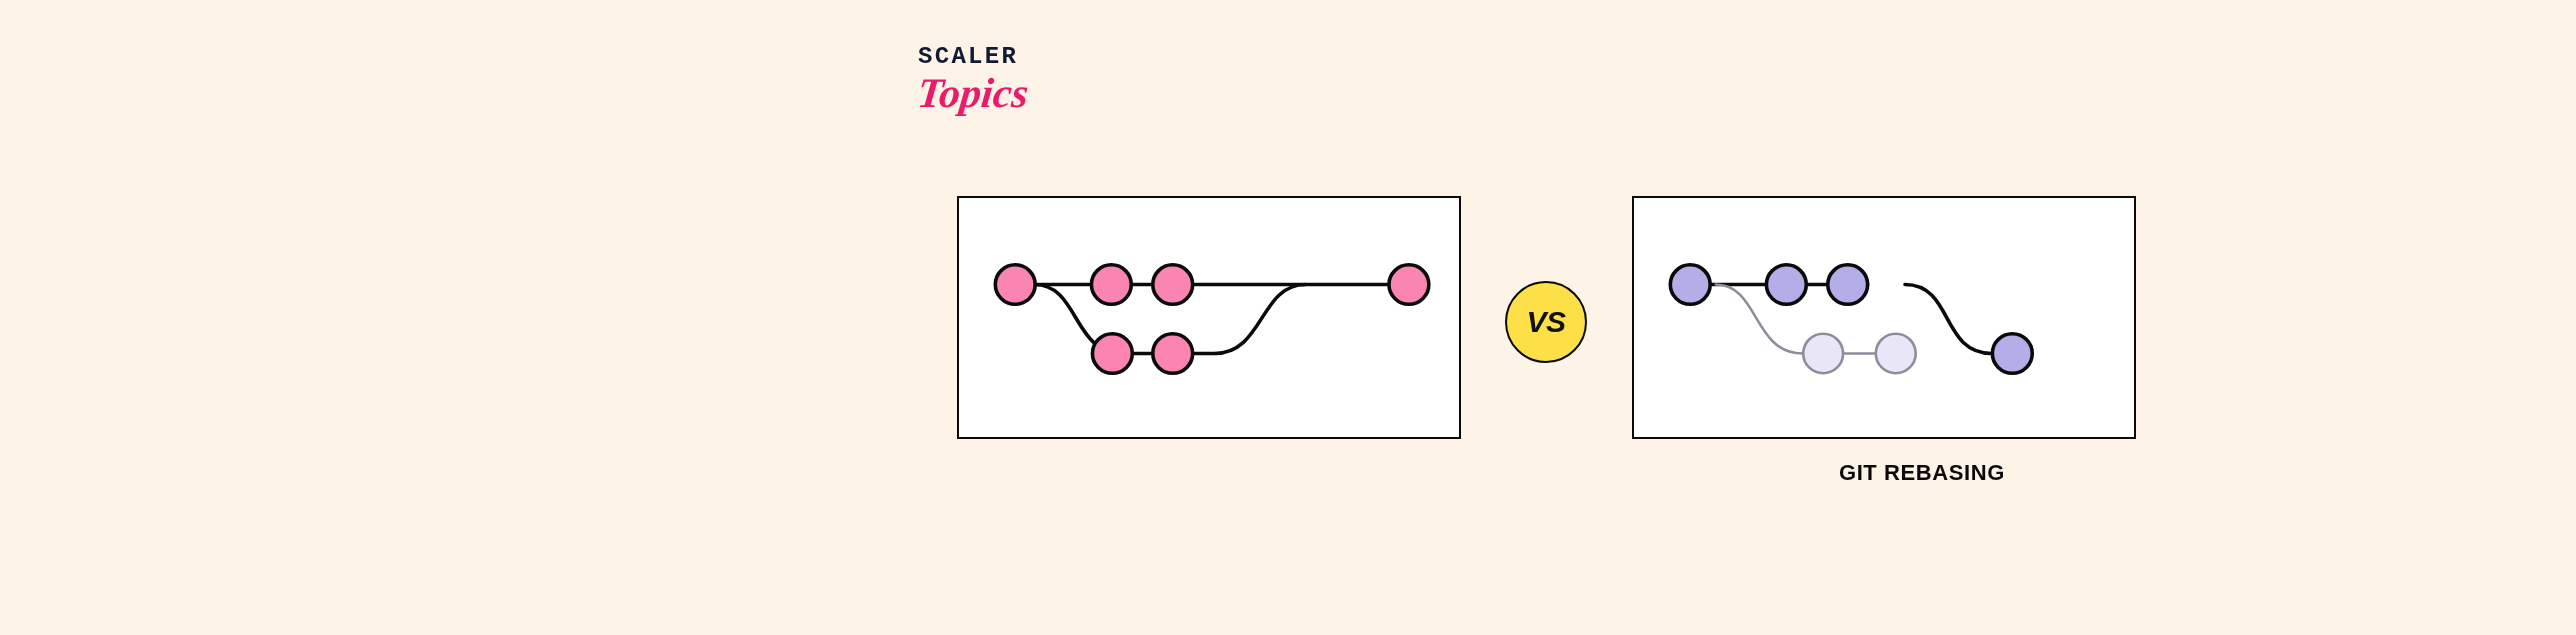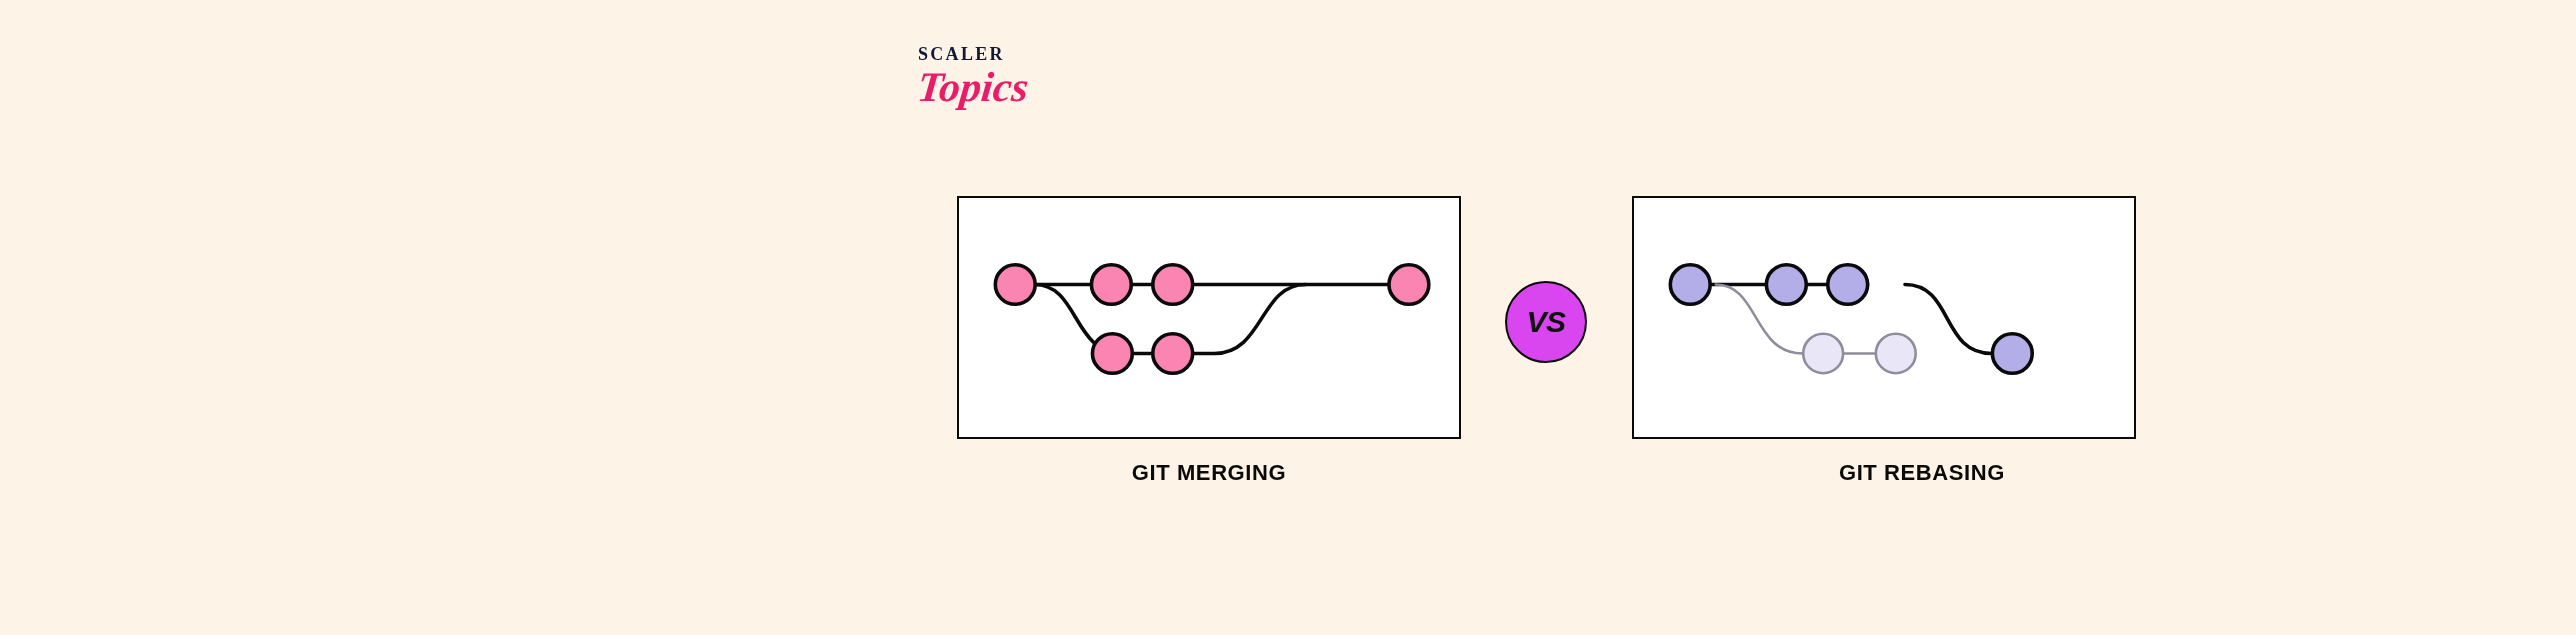--- a/index.html
+++ b/index.html
@@ -22,23 +22,23 @@
 
   
   #logo {
     position: absolute;
     left: 918px;
     top: 45px;
     width: 216px;
     height: 88px;
   }
   #logo-scaler {
-    font-family: Liberation Serif, serif;
+    font-family: Liberation Mono, monospace;
     font-weight: bold;
-    font-size: 18px;
+    font-size: 24px;
     letter-spacing: 2.3px;
     color: #111a35;
     line-height: 1;
     white-space: nowrap;
   }
   #logo-topics {
     font-family: "Liberation Serif", serif;
     font-style: italic;
     font-weight: bold;
     font-size: 42px;
@@ -90,21 +90,21 @@
   #caption-rebasing { left: 1670px; }
 
   
   #vs-badge {
     position: absolute;
     left: 1505px;
     top: 281px;
     width: 82px;
     height: 82px;
     border-radius: 50%;
-    background: #d946ef;
+    background: #fde047;
     border: 2.6px solid #0a0a0a;
     box-sizing: border-box;
     display: flex;
     align-items: center;
     justify-content: center;
   }
   #vs-label {
     font-family: "Liberation Sans", sans-serif;
     font-weight: bold;
     font-style: italic;
@@ -138,21 +138,20 @@
       <circle cx="110" cy="171" r="39" fill="#fb85b2" stroke="#0a0a0a" stroke-width="7"></circle>
       <circle cx="298" cy="171" r="39" fill="#fb85b2" stroke="#0a0a0a" stroke-width="7"></circle>
       <circle cx="418" cy="171" r="39" fill="#fb85b2" stroke="#0a0a0a" stroke-width="7"></circle>
       <circle cx="880" cy="171" r="39" fill="#fb85b2" stroke="#0a0a0a" stroke-width="7"></circle>
 
       <circle cx="300" cy="307" r="39" fill="#fb85b2" stroke="#0a0a0a" stroke-width="7"></circle>
       <circle cx="418" cy="307" r="39" fill="#fb85b2" stroke="#0a0a0a" stroke-width="7"></circle>
     </svg>
   </div>
 
-  <div id="caption-merging" class="caption">GIT MERGING</div>
 
   <div id="vs-badge">
     <span id="vs-label">VS</span>
   </div>
 
   <div id="panel-rebasing" class="panel">
     <svg class="panel-svg" viewBox="0 0 978 472" preserveAspectRatio="none">
 
       <line x1="148" y1="171" x2="460" y2="171" stroke="#0a0a0a" stroke-width="7"></line>
 

